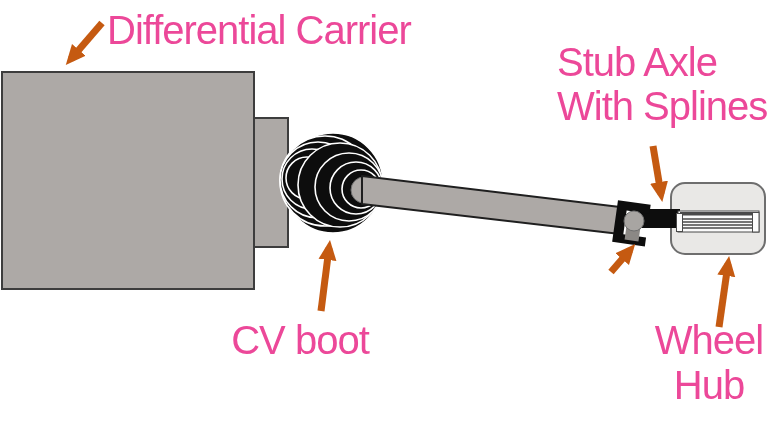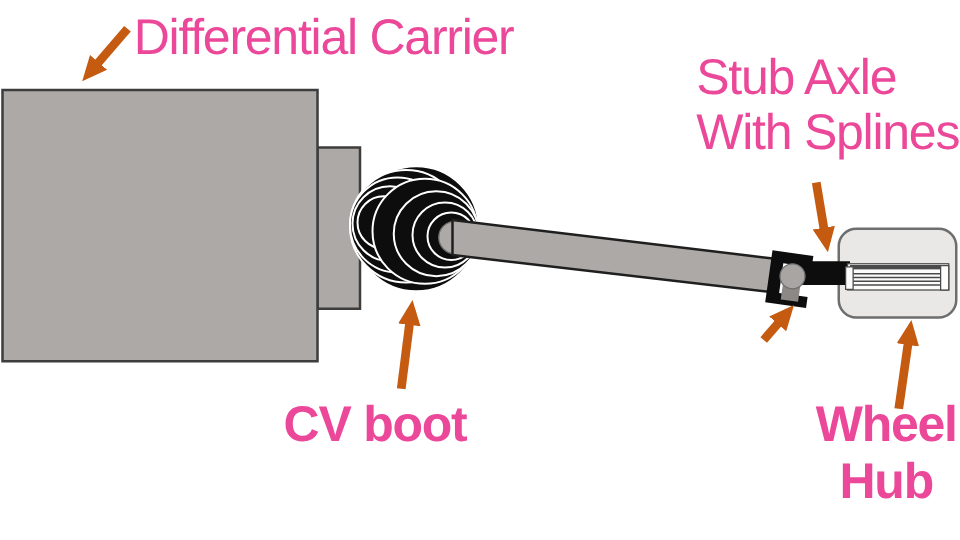--- a/index.html
+++ b/index.html
@@ -17,21 +17,21 @@
     color: #ec4899;
     font-size: 40px;
     letter-spacing: -1px;
     line-height: 1.2;
     white-space: nowrap;
   }
   .label.two-line { white-space: normal; }
   .label .line { display: block; }
   .lh44 .line { line-height: 44px; }
   .lh45 .line { line-height: 45px; }
-  .center { text-align: center; font-weight: bold; }
+  .center { text-align: center; }
 </style>
 </head>
 <body>
 
 <div class="stage">
 
   <svg width="768" height="432" viewBox="0 0 768 432">
     <defs>
       <marker id="ah" markerUnits="userSpaceOnUse" markerWidth="24" markerHeight="22" refX="12" refY="10" orient="auto">
         <path d="M0,1 L20,10 L0,19 Z" fill="#C55A11"></path>

